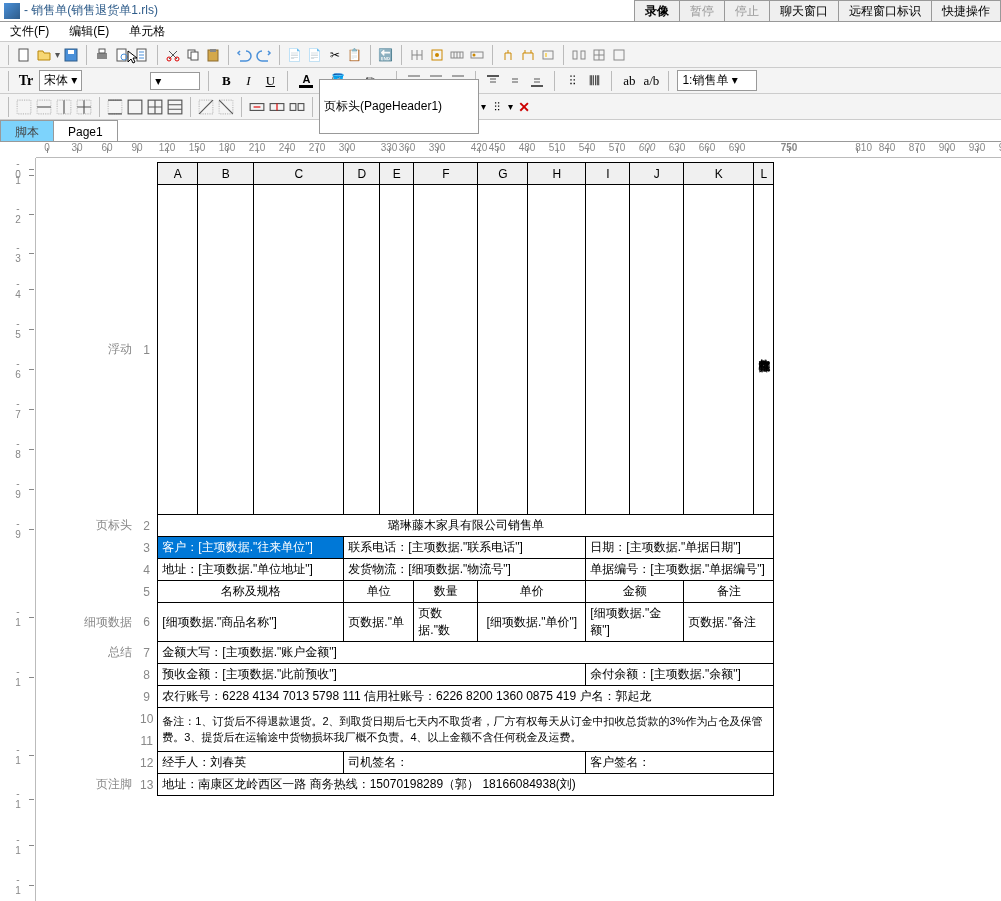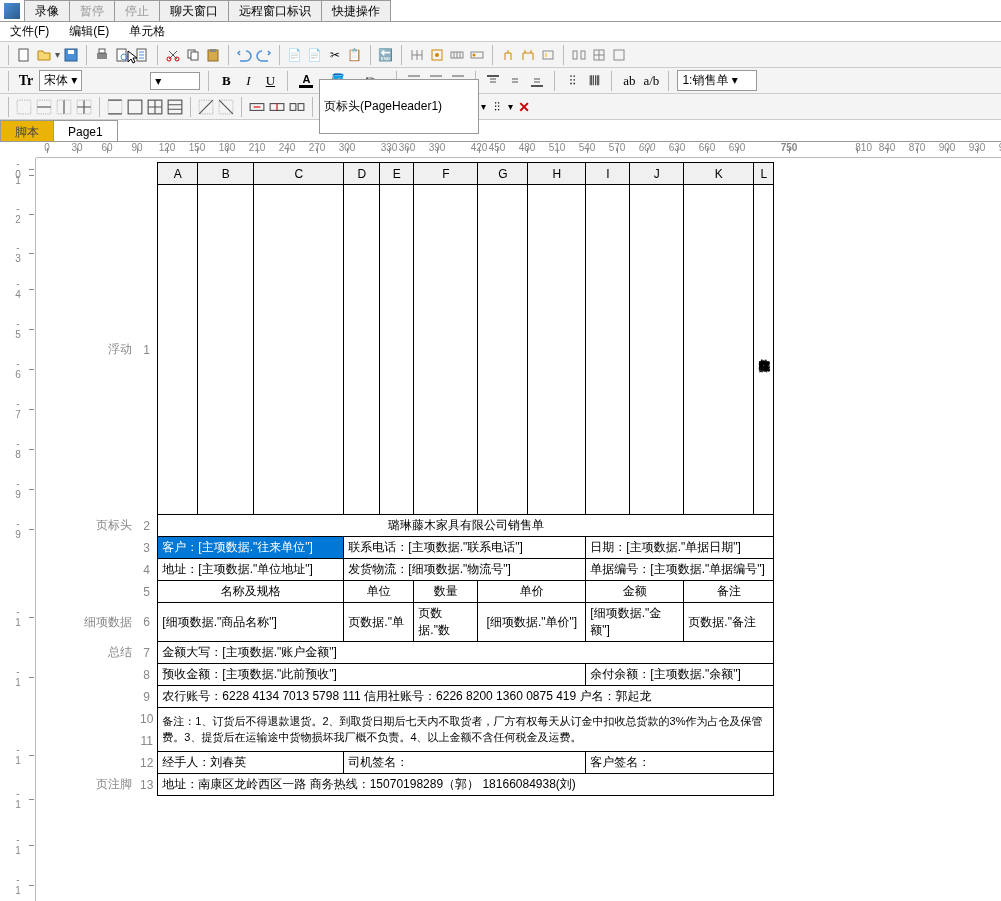--- a/index.html
+++ b/index.html
@@ -3,21 +3,21 @@
 <meta charset="utf-8">
 <style>
 * { box-sizing: border-box; margin: 0; padding: 0; }
 body { font-family: "SimSun", "宋体", sans-serif; font-size: 12px; background: #fff; width: 1001px; height: 901px; overflow: hidden; }
 
 .titlebar { height: 22px; display: flex; align-items: center; background: #fff; border-bottom: 1px solid #999; }
 .titlebar .icon { width: 16px; height: 16px; margin: 0 4px; background: linear-gradient(135deg,#4a90d9,#2e5c8a); }
 .titlebar .title { color: #2e5c8a; font-size: 12px; flex: 1; }
 .ext-buttons { display: flex; height: 22px; }
 .ext-buttons button { font-size: 12px; padding: 2px 10px; border: 1px solid #999; background: #efefef; border-left: none; }
-.ext-buttons button:first-child { border-left: 1px solid #999; }
+.ext-buttons button:first-child { border-left: 1px solid #999; font-weight: bold; }
 .ext-buttons button.dis { color: #999; }
 
 .menubar { height: 20px; display: flex; align-items: center; padding: 0 4px; gap: 8px; border-bottom: 1px solid #ccc; font-size: 12px; }
 .menubar span { padding: 2px 6px; }
 
 .toolbar { height: 26px; display: flex; align-items: center; padding: 0 4px; gap: 2px; border-bottom: 1px solid #ccc; background: #f4f4f4; }
 .tb-sep { width: 1px; height: 20px; background: #bbb; margin: 0 4px; }
 .tb-btn { width: 18px; height: 18px; display: flex; align-items: center; justify-content: center; font-size: 12px; cursor: pointer; }
 .tb-btn svg { width: 16px; height: 16px; }
 
@@ -32,21 +32,21 @@
 .color-btn .bar { width: 14px; height: 3px; }
 
 .toolbar3 { height: 26px; display: flex; align-items: center; padding: 0 4px; gap: 2px; border-bottom: 1px solid #ccc; background: #f4f4f4; }
 .grid-btn { width: 18px; height: 18px; cursor: pointer; display:flex; align-items:center; justify-content:center;}
 .grid-btn svg { width:16px; height:16px; }
 .section-sel { border: 1px solid #999; padding: 18px 4px; font-size: 12px; background: #fff; width: 160px; }
 .close-x { width: 18px; height: 18px; color: #c00; font-weight: bold; display:flex;align-items:center;justify-content:center; cursor:pointer; font-size:14px;}
 
 .tabs { height: 22px; display: flex; border-bottom: 1px solid #999; background: #fff; }
 .tab { padding: 2px 14px; border: 1px solid #999; border-bottom: none; margin-right: -1px; background: #fff; font-size: 12px; line-height: 18px; }
-.tab.inactive { background: #eab308; color: #444; }
+.tab.inactive { background: #7dd3fc; color: #444; }
 
 .ruler-h { height: 16px; background: #fff; margin-left: 36px; position: relative; border-bottom: 1px solid #bbb; font-size: 10px; overflow:hidden;}
 .ruler-h .tick { position: absolute; top: 0; width: 30px; text-align: center; color: #888; }
 .ruler-h .tick::before { content:""; position:absolute; left:50%; bottom:0; width:1px; height:5px; background:#888; }
 
 .workarea { display: flex; height: calc(901px - 22px - 20px - 26px - 26px - 26px - 22px - 16px); }
 .ruler-v { width: 36px; background: #fff; border-right: 1px solid #bbb; font-size: 10px; color:#888; position:relative; flex-shrink:0;}
 .ruler-v .vt { position:absolute; left:2px; width:32px; text-align:center; }
 .ruler-v .vt::after { content:""; position:absolute; right:0; top:50%; width:5px; height:1px; background:#888;}
 
@@ -65,20 +65,21 @@
 .vert-text { writing-mode: vertical-rl; text-orientation: upright; font-size: 12px; text-align: center; padding: 4px 1px !important; width: 18px; }
 
 .cursor-overlay { position: absolute; left: 126px; top: 49px; pointer-events: none; z-index: 1000; }
 .cursor-overlay svg { width: 16px; height: 16px; }
 </style>
 </head>
 <body>
 
 <div class="titlebar">
   <div class="icon"></div>
+  <div class="title"> - 销售单(销售退货单1.rls)</div>
   <div class="ext-buttons">
     <button>录像</button>
     <button class="dis">暂停</button>
     <button class="dis">停止</button>
     <button>聊天窗口</button>
     <button>远程窗口标识</button>
     <button>快捷操作</button>
   </div>
 </div>
 

